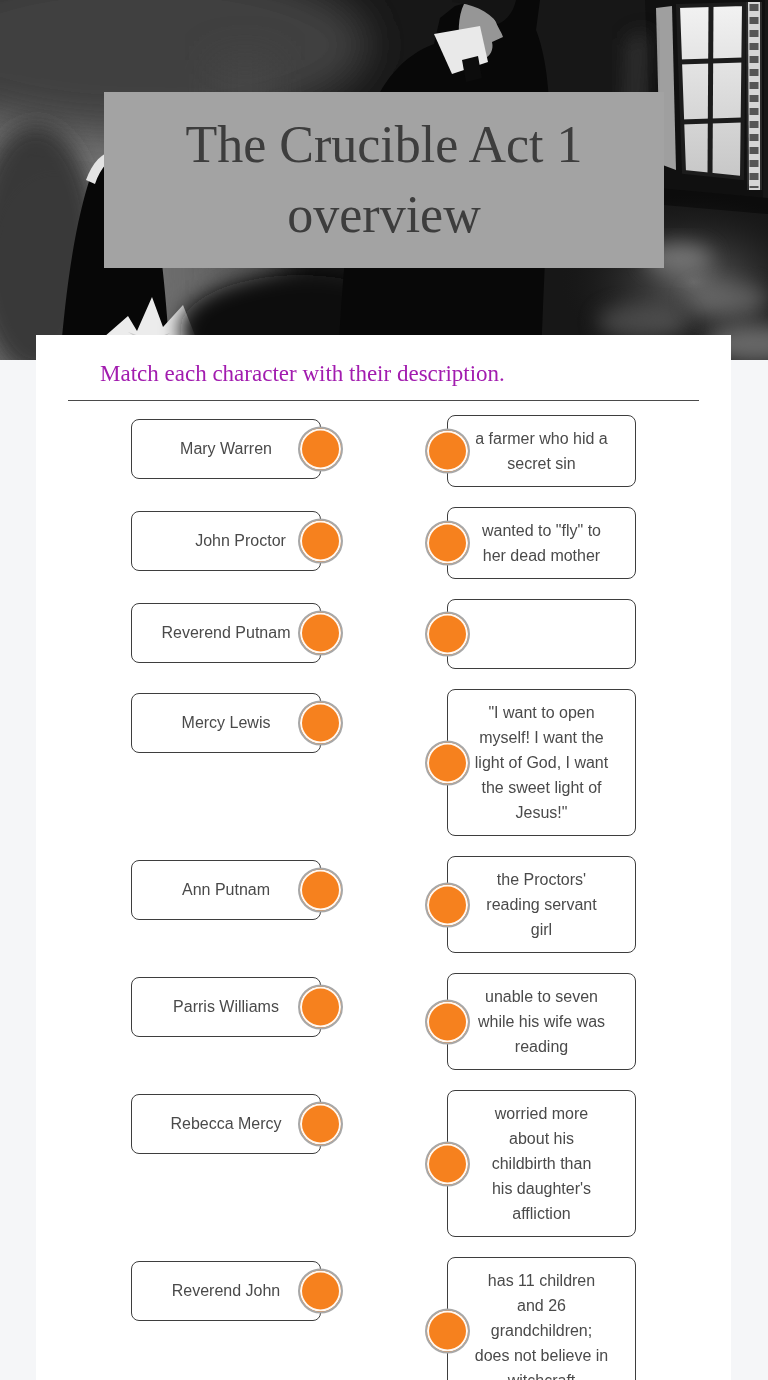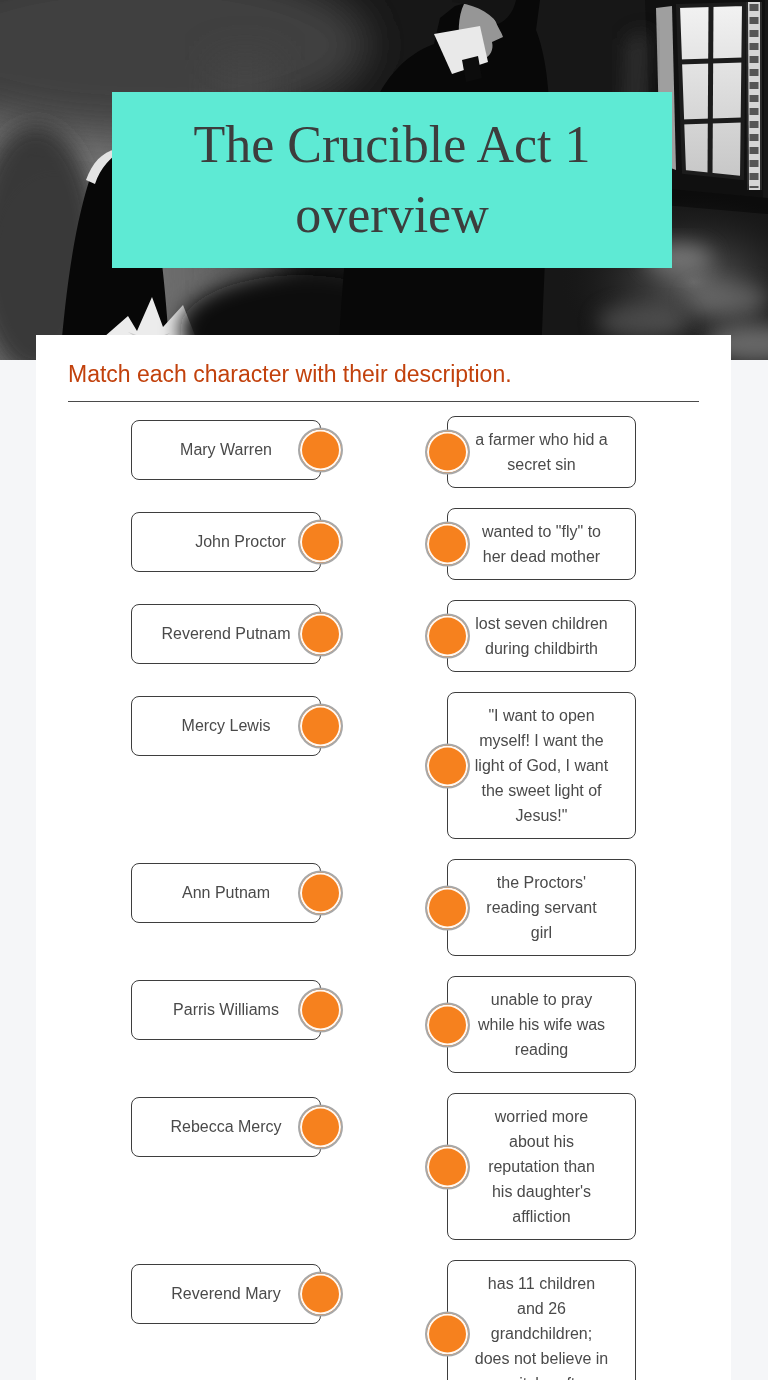--- a/index.html
+++ b/index.html
@@ -15,39 +15,39 @@
   .header {
     position:absolute; top:0; left:0;
     width:768px; height:360px;
     background:#171717; overflow:hidden;
   }
   .header svg { position:absolute; top:0; left:0; }
 
   .title-card {
     position:absolute; left:104px; top:92px;
     width:560px; height:176px;
-    background:#5eead4;
+    background:#a3a3a3;
     display:flex; align-items:center; justify-content:center;
-    text-align:center; padding:0 18px;margin-left:8px;
+    text-align:center; padding:0 18px;
   }
   .title-text {
     font-family:"Liberation Serif", serif;
     font-size:52px; line-height:70px; color:#3d3d3d;
   }
 
   
   .panel {
     position:absolute; left:36px; top:335px;
     width:695px; height:1120px;
     background:#ffffff;
     padding:26px 32px 60px;
   }
   .instruction {
-    font-family:Liberation Sans, sans-serif;
-    font-size:23px; color:#c2410c;
+    font-family:Liberation Serif, serif;
+    font-size:23px; color:#a21caf;margin-left:32px;
   }
   .rule {
     border:none; border-top:1px solid #4a4a4a;
     margin:13px 0 0 0;
   }
 
   .match-area { width:505px; margin:14px auto 0; }
   .row {
     display:flex; justify-content:space-between;
     align-items:flex-start; margin-bottom:20px;
@@ -178,22 +178,20 @@
         <span class="port port-left" style="background: rgb(246, 129, 30); border-color: rgb(168, 168, 168);"></span>
       </div>
     </div>
 
     <div class="row">
       <div class="card left-card" style="border-color: rgb(62, 62, 62);">
         <span class="card-text">Reverend Putnam</span>
         <span class="port port-right" style="background: rgb(246, 129, 30); border-color: rgb(168, 168, 168);"></span>
       </div>
       <div class="card right-card" style="border-color: rgb(62, 62, 62);">
-        <span class="card-text">lost seven children
-during childbirth</span>
         <span class="port port-left" style="background: rgb(246, 129, 30); border-color: rgb(168, 168, 168);"></span>
       </div>
     </div>
 
     <div class="row">
       <div class="card left-card" style="border-color: rgb(62, 62, 62);">
         <span class="card-text">Mercy Lewis</span>
         <span class="port port-right" style="background: rgb(246, 129, 30); border-color: rgb(168, 168, 168);"></span>
       </div>
       <div class="card right-card" style="border-color: rgb(62, 62, 62);">
@@ -218,45 +216,45 @@
         <span class="port port-left" style="background: rgb(246, 129, 30); border-color: rgb(168, 168, 168);"></span>
       </div>
     </div>
 
     <div class="row">
       <div class="card left-card" style="border-color: rgb(62, 62, 62);">
         <span class="card-text">Parris Williams</span>
         <span class="port port-right" style="background: rgb(246, 129, 30); border-color: rgb(168, 168, 168);"></span>
       </div>
       <div class="card right-card" style="border-color: rgb(62, 62, 62);">
-        <span class="card-text">unable to pray
+        <span class="card-text">unable to seven
 while his wife was
 reading</span>
         <span class="port port-left" style="background: rgb(246, 129, 30); border-color: rgb(168, 168, 168);"></span>
       </div>
     </div>
 
     <div class="row">
       <div class="card left-card" style="border-color: rgb(62, 62, 62);">
         <span class="card-text">Rebecca Mercy</span>
         <span class="port port-right" style="background: rgb(246, 129, 30); border-color: rgb(168, 168, 168);"></span>
       </div>
       <div class="card right-card" style="border-color: rgb(62, 62, 62);">
         <span class="card-text">worried more
 about his
-reputation than
+childbirth than
 his daughter's
 affliction</span>
         <span class="port port-left" style="background: rgb(246, 129, 30); border-color: rgb(168, 168, 168);"></span>
       </div>
     </div>
 
     <div class="row">
       <div class="card left-card" style="border-color: rgb(62, 62, 62);">
-        <span class="card-text">Reverend Mary</span>
+        <span class="card-text">Reverend John</span>
         <span class="port port-right" style="background: rgb(246, 129, 30); border-color: rgb(168, 168, 168);"></span>
       </div>
       <div class="card right-card" style="border-color: rgb(62, 62, 62);">
         <span class="card-text">has 11 children
 and 26
 grandchildren;
 does not believe in
 witchcraft</span>
         <span class="port port-left" style="background: rgb(246, 129, 30); border-color: rgb(168, 168, 168);"></span>
       </div>

